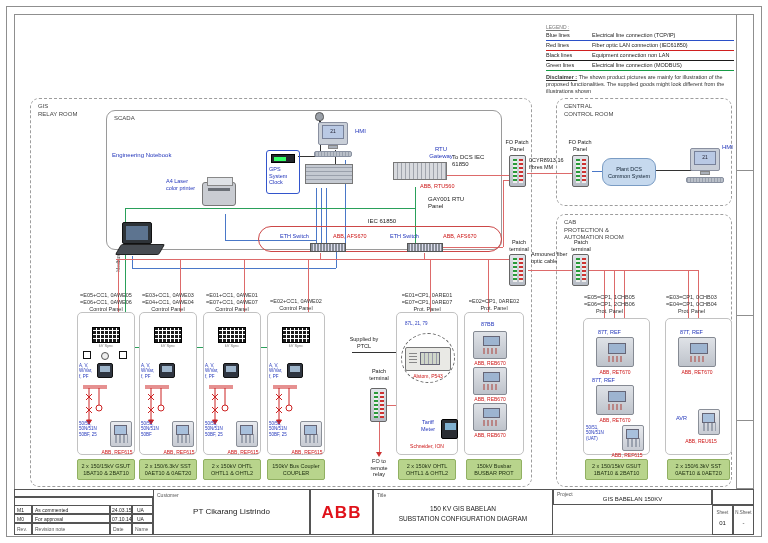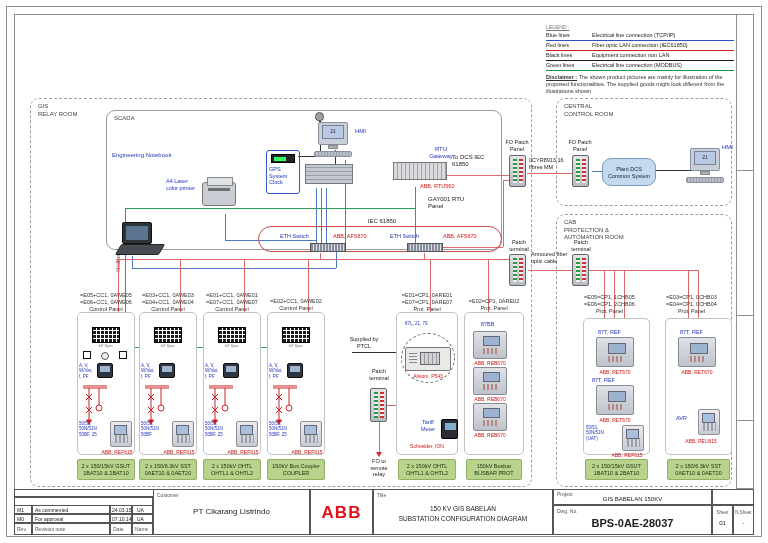--- a/index.html
+++ b/index.html
@@ -487,24 +487,20 @@
   <div class="tbcell" style="left:373px;top:489px;width:180px;height:46px">
     <div class="tbl" style="left:3px;top:2px">Title</div>
     <div class="c" style="position:absolute;left:0;top:15px;width:100%;font-size:6.5px;color:#222">150 KV GIS BABELAN</div>
     <div class="c" style="position:absolute;left:0;top:25px;width:100%;font-size:6.5px;color:#222">SUBSTATION CONFIGURATION DIAGRAM</div>
   </div>
   <div class="tbcell" style="left:553px;top:489px;width:159px;height:16px">
     <div class="tbl" style="left:3px;top:1px">Project</div>
     <div class="c" style="position:absolute;left:0;top:6px;width:100%;font-size:6px;color:#222">GIS BABELAN 150KV</div>
   </div>
   <div class="tbcell" style="left:712px;top:489px;width:42px;height:16px"></div>
-  <div class="tbcell" style="left:553px;top:505px;width:159px;height:30px">
-    <div class="tbl" style="left:3px;top:2px">Dwg. No.</div>
-    <div class="c" style="position:absolute;left:0;top:11px;width:100%;font-size:11px;font-weight:bold;color:#222">BPS-0AE-28037</div>
-  </div>
   <div class="tbcell" style="left:712px;top:505px;width:21px;height:30px">
     <div class="tbl c" style="left:0;top:4px;width:100%;font-size:4.5px">Sheet</div>
     <div class="c" style="position:absolute;left:0;top:14px;width:100%;font-size:6px;color:#222">01</div>
   </div>
   <div class="tbcell" style="left:733px;top:505px;width:21px;height:30px">
     <div class="tbl c" style="left:0;top:4px;width:100%;font-size:4.5px">N.Sheet</div>
     <div class="c" style="position:absolute;left:0;top:14px;width:100%;font-size:6px;color:#222">-</div>
   </div>
 
 </div>

